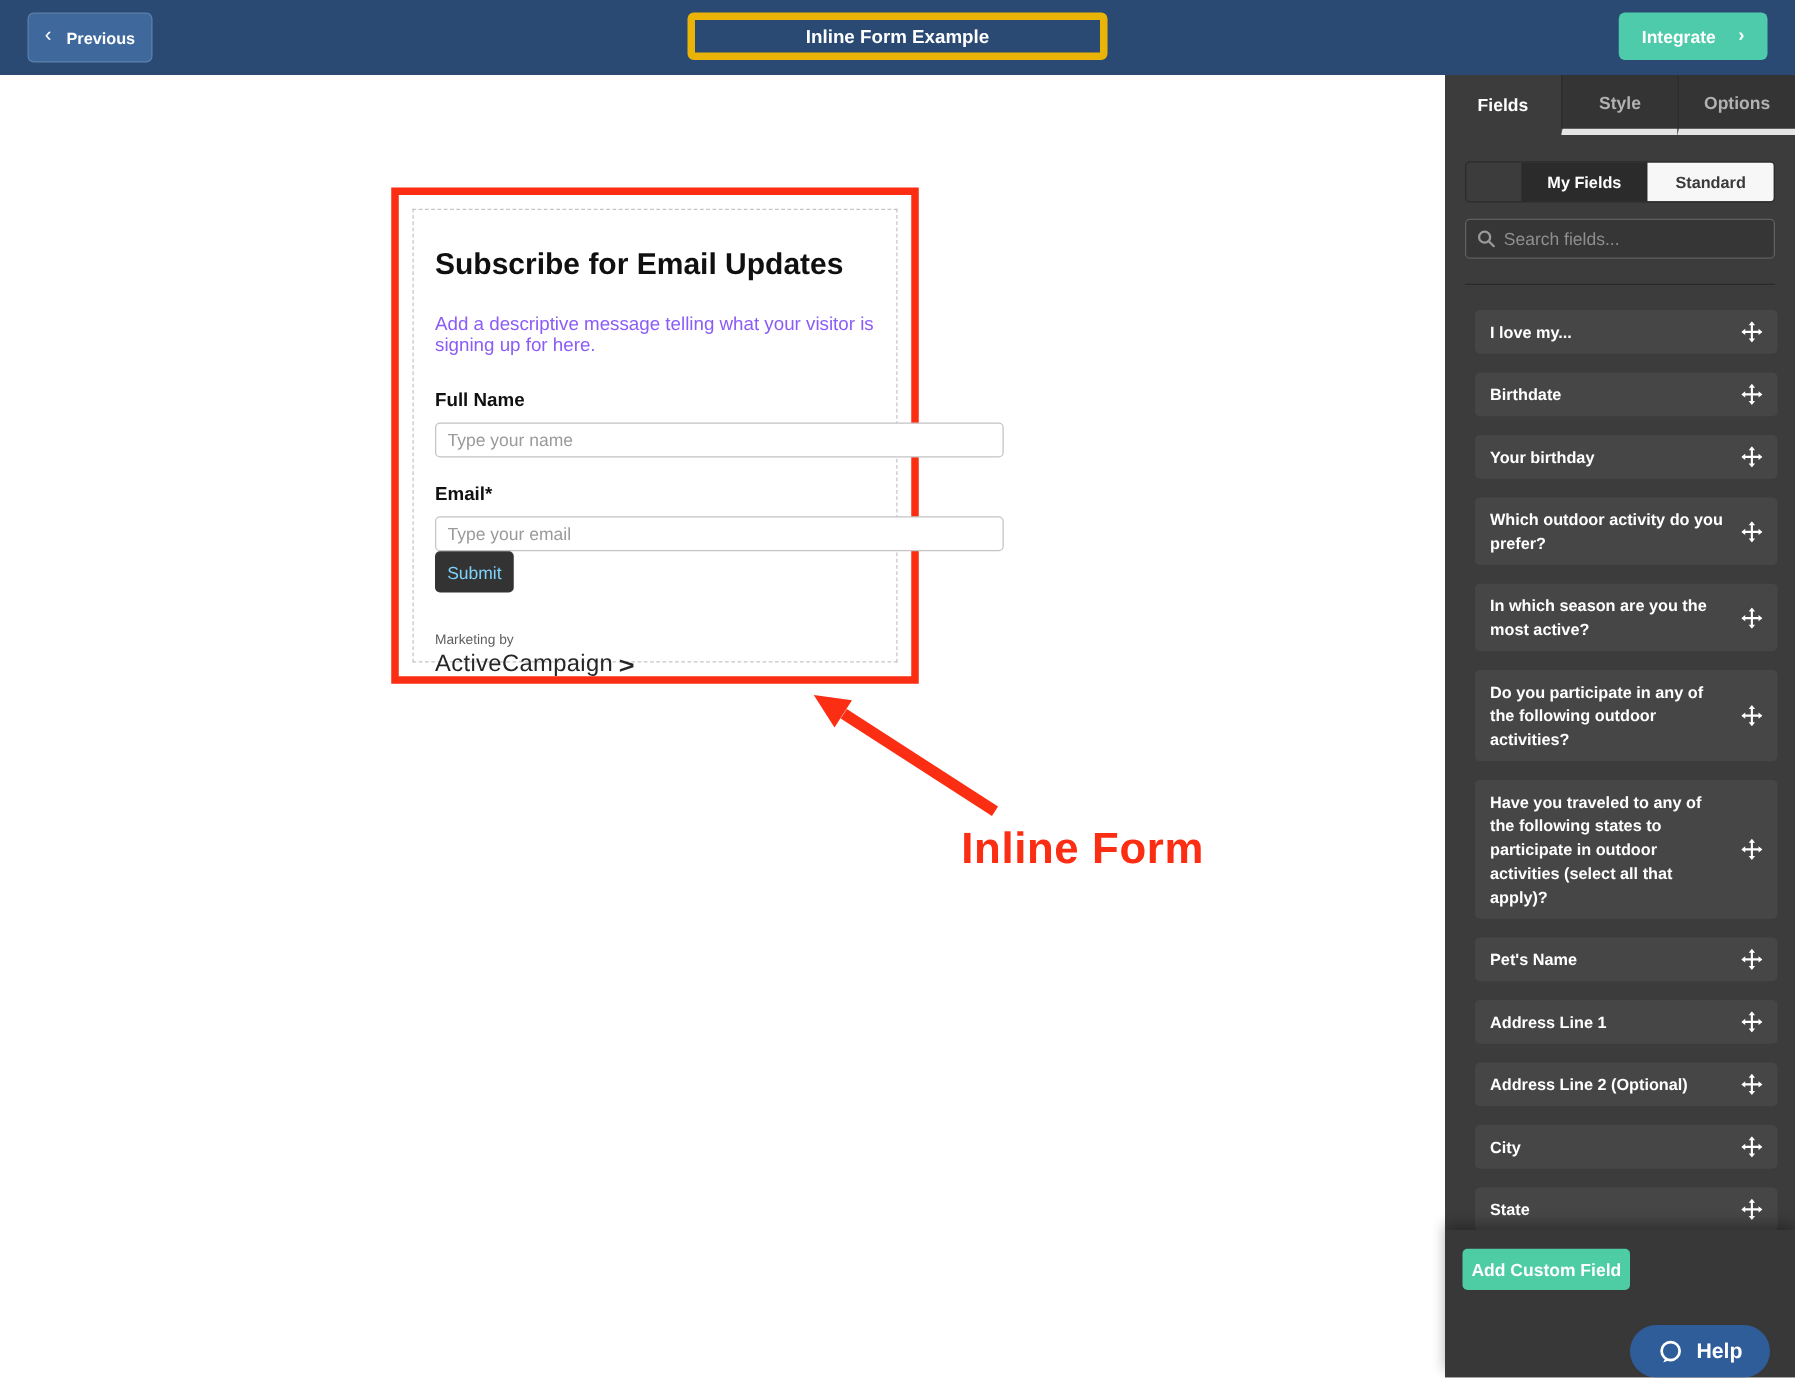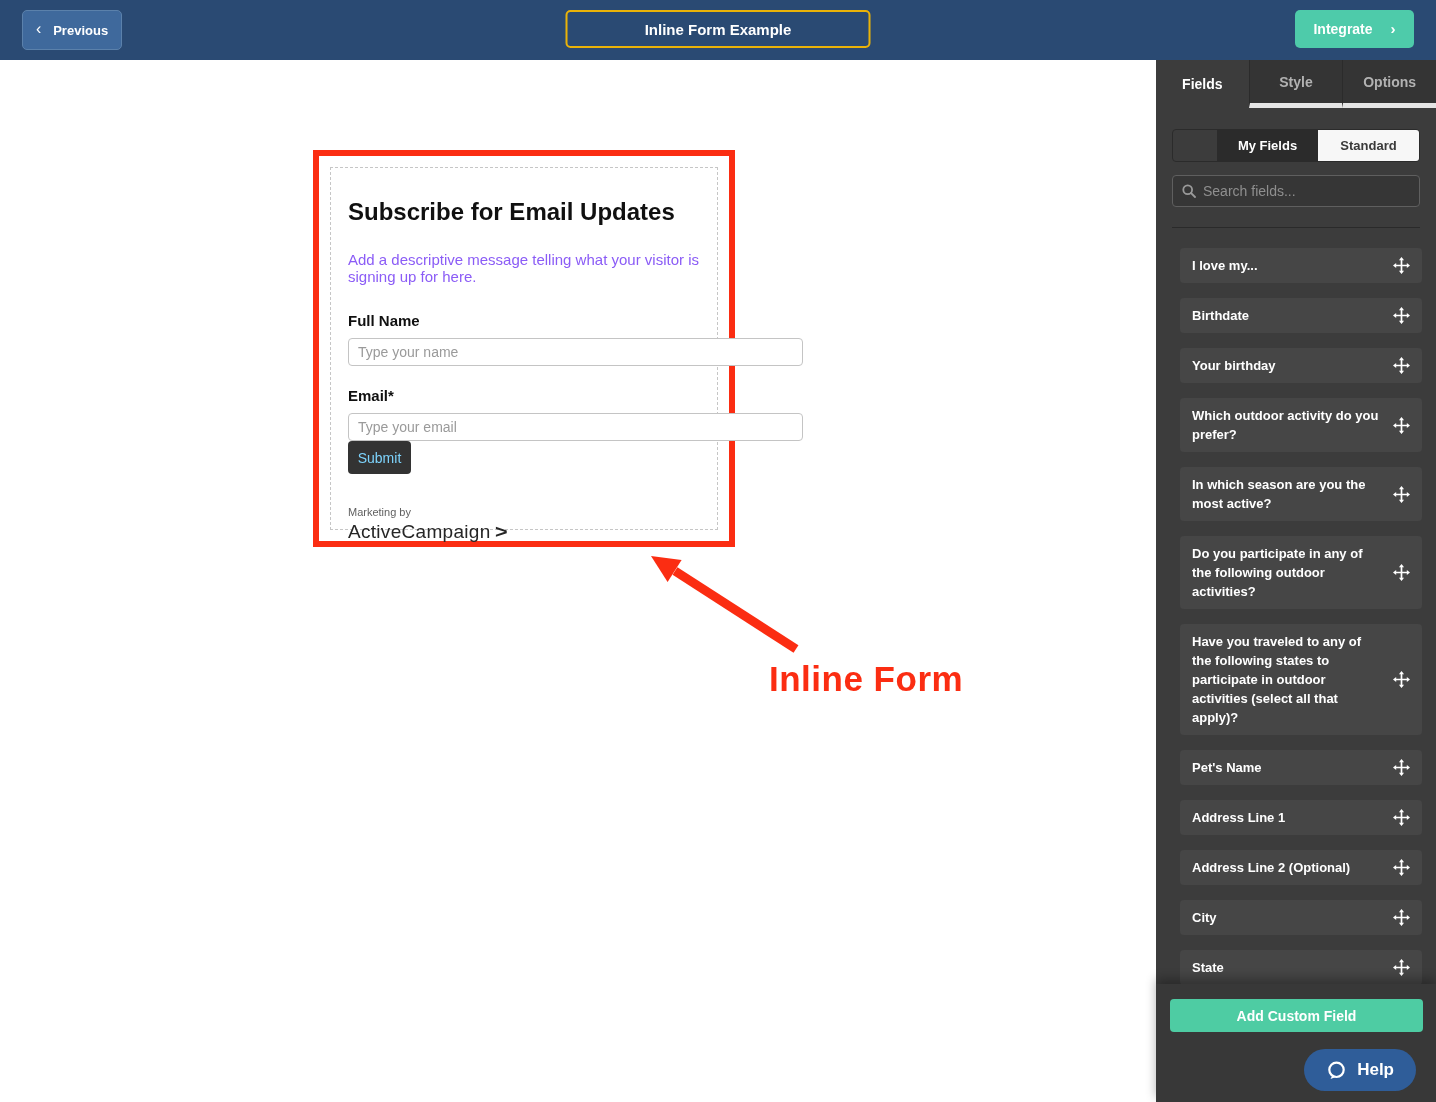--- a/index.html
+++ b/index.html
@@ -20,22 +20,22 @@
     position: absolute; left: 22px; top: 10px;
     width: 100px; height: 40px;
     background: #3f699c; border: 1px solid #5b81ab; border-radius: 5px;
     color: #fff; font-weight: bold; font-size: 13px;
     display: flex; align-items: center; justify-content: center; gap: 12px;
     cursor: pointer; font-family: inherit;
   }
   .btn-previous .chev { font-size: 16px; font-weight: normal; line-height: 1; margin-top: -2px; }
   .title-box {
     position: absolute; left: 50%; top: 10px; transform: translateX(-50%);
-    width: 305px; height: 38px;
-    border: 2px solid #eab308; border-radius: 5px;
+    width: 336px; height: 38px;
+    border: 6px solid #eab308; border-radius: 5px;
     color: #fff; font-weight: bold; font-size: 15px;
     display: flex; align-items: center; justify-content: center;
     cursor: text;
   }
   .btn-integrate {
     position: absolute; right: 22px; top: 10px;
     width: 119px; height: 38px;
     background: #4ecbaa; border: none; border-radius: 5px;
     color: #fff; font-weight: bold; font-size: 14px;
     display: flex; align-items: center; justify-content: center; gap: 18px;
@@ -138,21 +138,21 @@
     display: flex; align-items: center; justify-content: space-between; gap: 10px;
     color: #ffffff; font-size: 13px; font-weight: bold; line-height: 19px;
     cursor: grab;
   }
   .move-icon { flex: 0 0 auto; display: flex; }
 
   .sidebar-footer {
     flex: 0 0 118px; background: #383838;
     box-shadow: 0 -5px 10px rgba(0,0,0,0.3);
     padding: 15px 13px 0 14px;
-    display: flex; flex-direction: column; z-index: 2;
+    display: flex; flex-direction: row; z-index: 2;
   }
   .btn-add-custom {
     height: 33px; width: 100%;
     background: #4ecca3; border: none; border-radius: 4px;
     color: #fff; font-weight: bold; font-size: 14px; font-family: inherit;
     cursor: pointer;
   }
   .btn-help {
     margin-top: 17px; align-self: flex-end; margin-right: 7px;
     height: 42px; padding: 0 22px;

